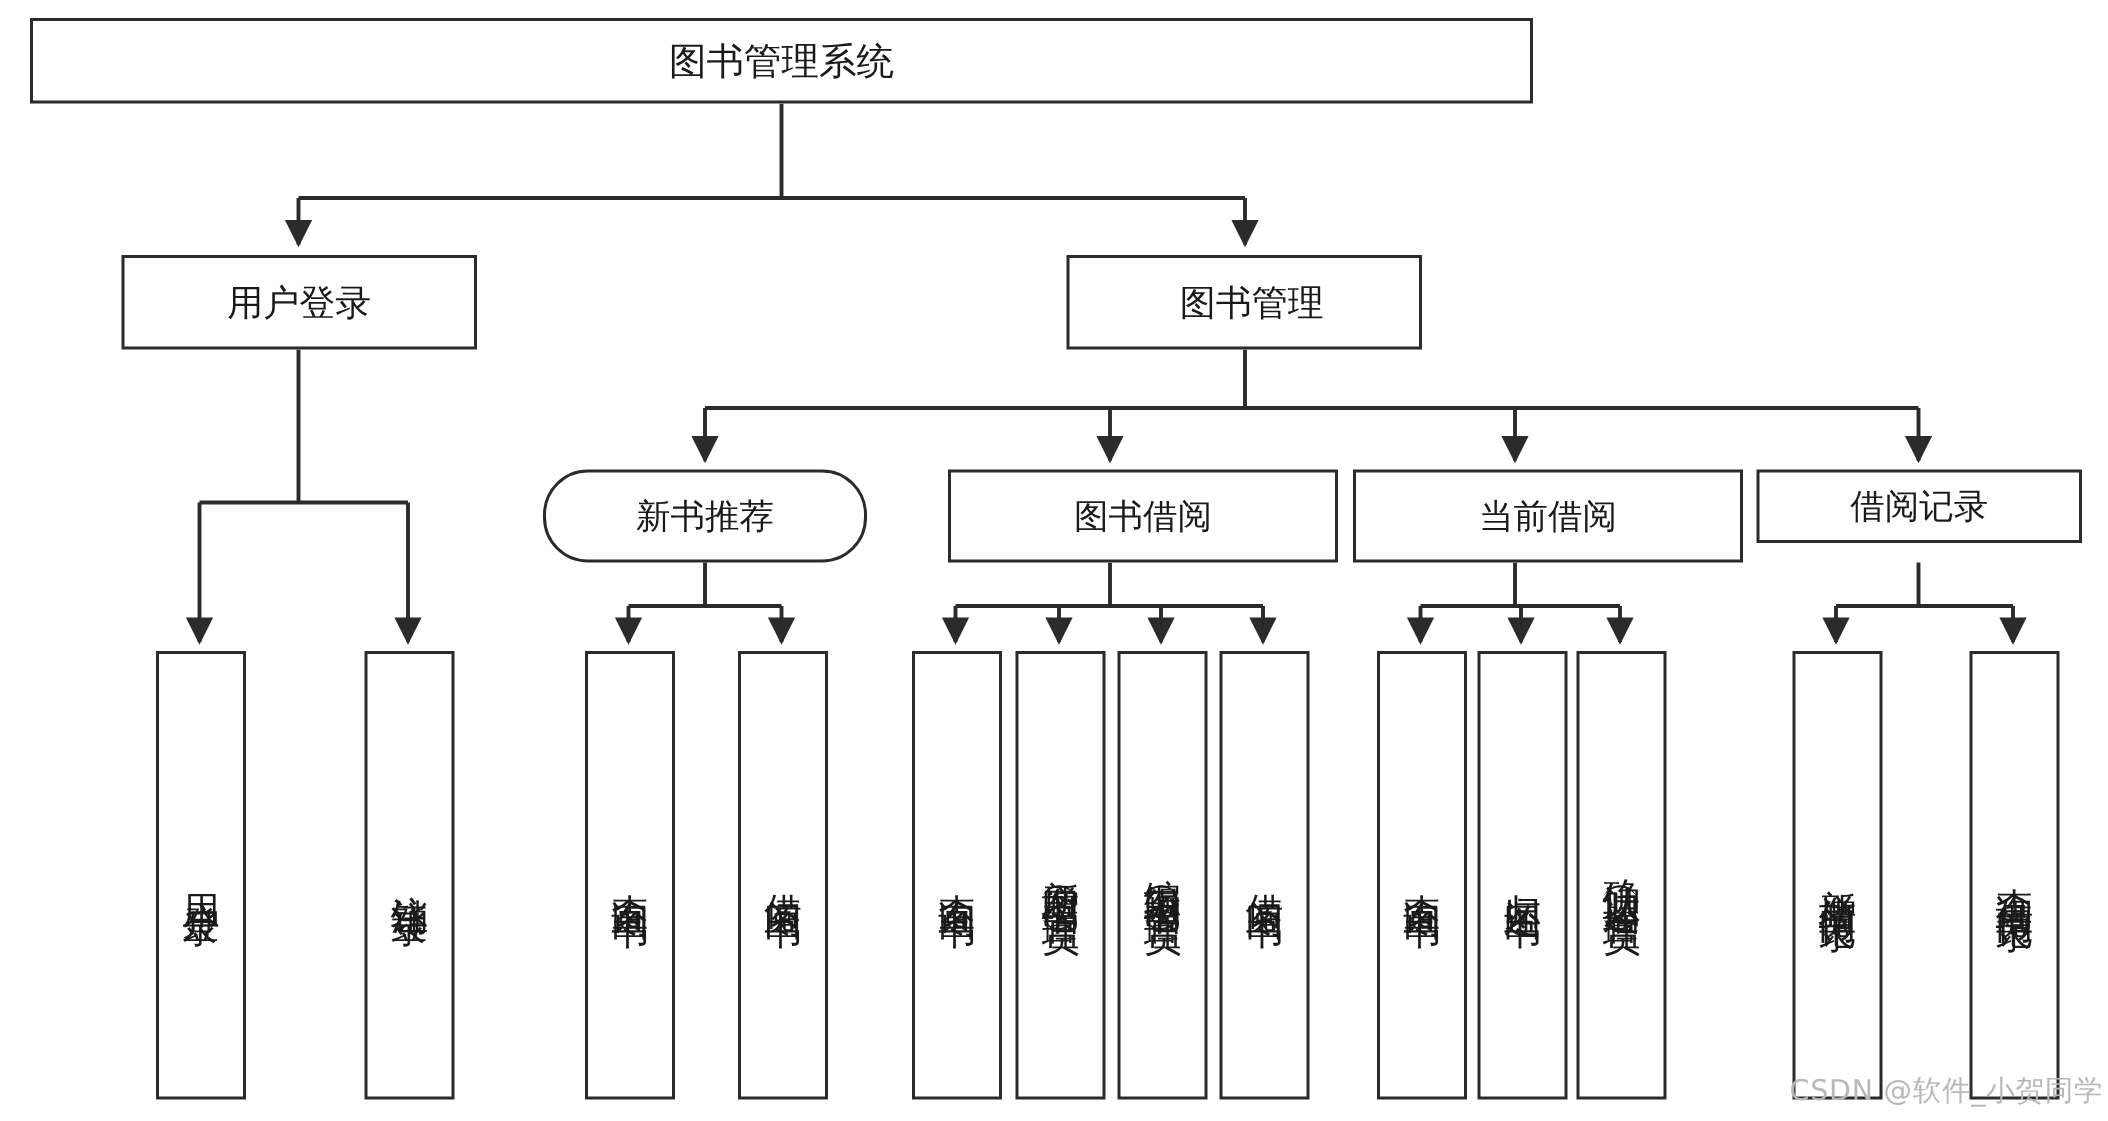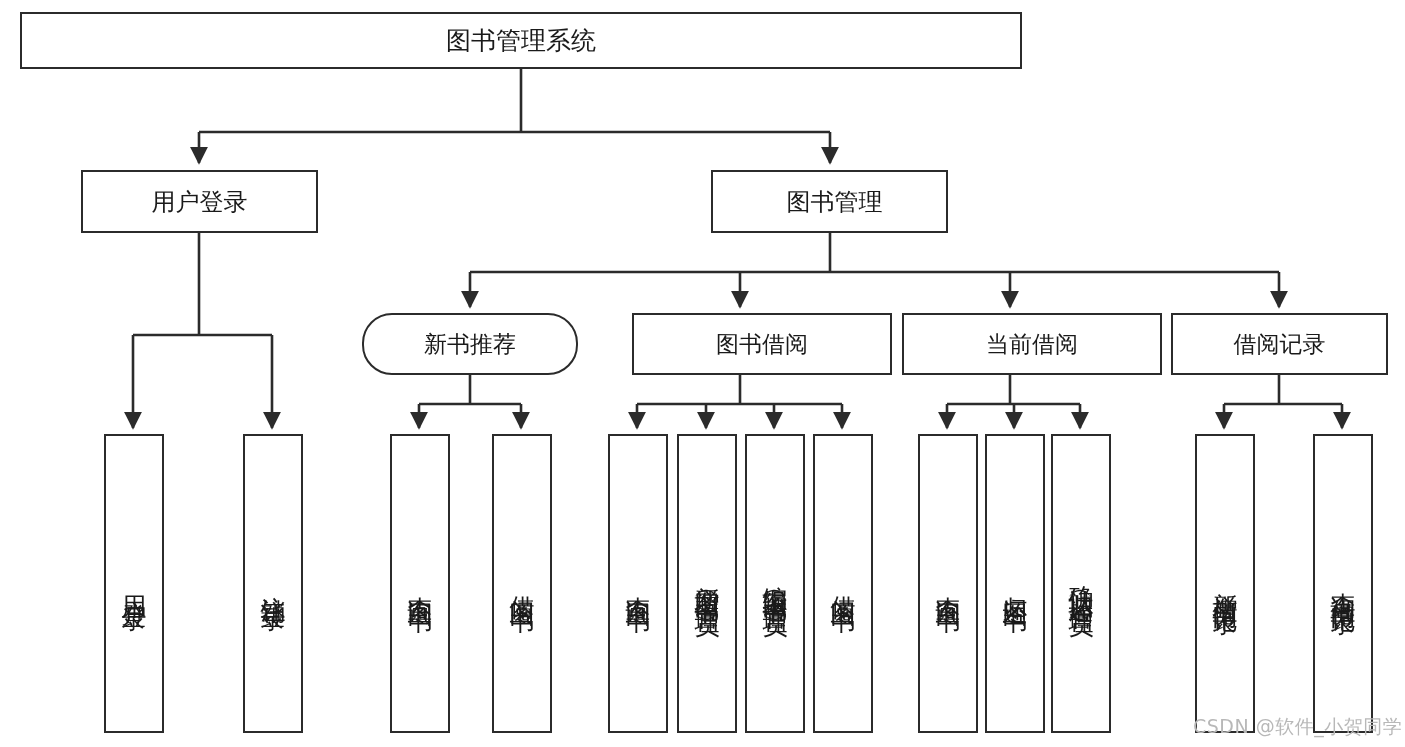--- a/index.html
+++ b/index.html
@@ -123,21 +123,21 @@
 
   <div class="node lvl3" style="left:362px; top:313px; width:216px; height:62px;border-radius:30px;">
     <span>新书推荐</span>
   </div>
   <div class="node lvl3" style="left:632px; top:313px; width:260px; height:62px;">
     <span>图书借阅</span>
   </div>
   <div class="node lvl3" style="left:902px; top:313px; width:260px; height:62px;">
     <span>当前借阅</span>
   </div>
-  <div class="node lvl3" style="left:1171px; top:313px; width:217px; height:62px;">
+  <div class="node lvl3" style="left:1171px; top:313px; width:217px; height:49px;">
     <span>借阅记录</span>
   </div>
 
   <div class="node leaf" style="left:104px; top:434px; width:60px; height:299px;">
     <span class="leaf-label">用户登录</span>
   </div>
   <div class="node leaf" style="left:243px; top:434px; width:60px; height:299px;">
     <span class="leaf-label">注销登录</span>
   </div>
 

